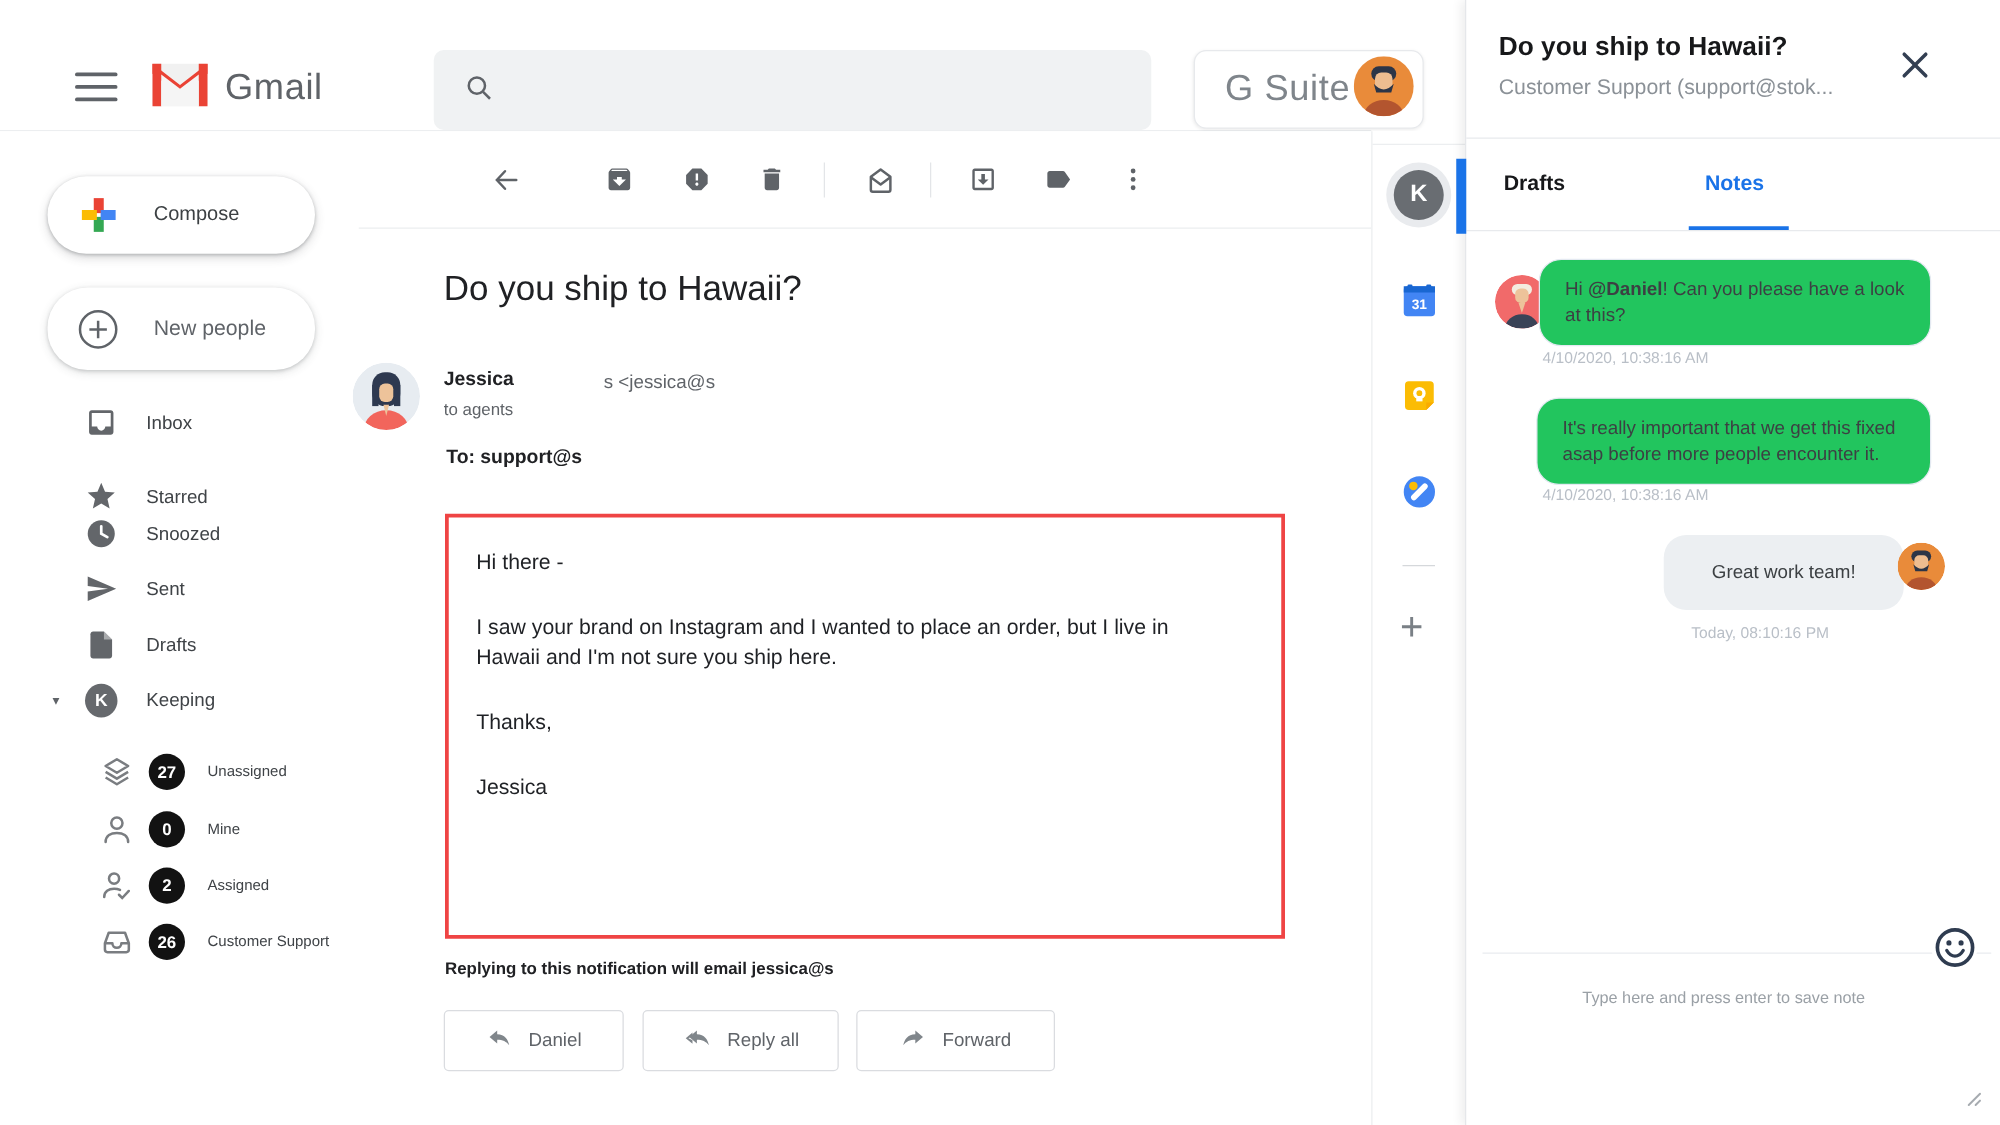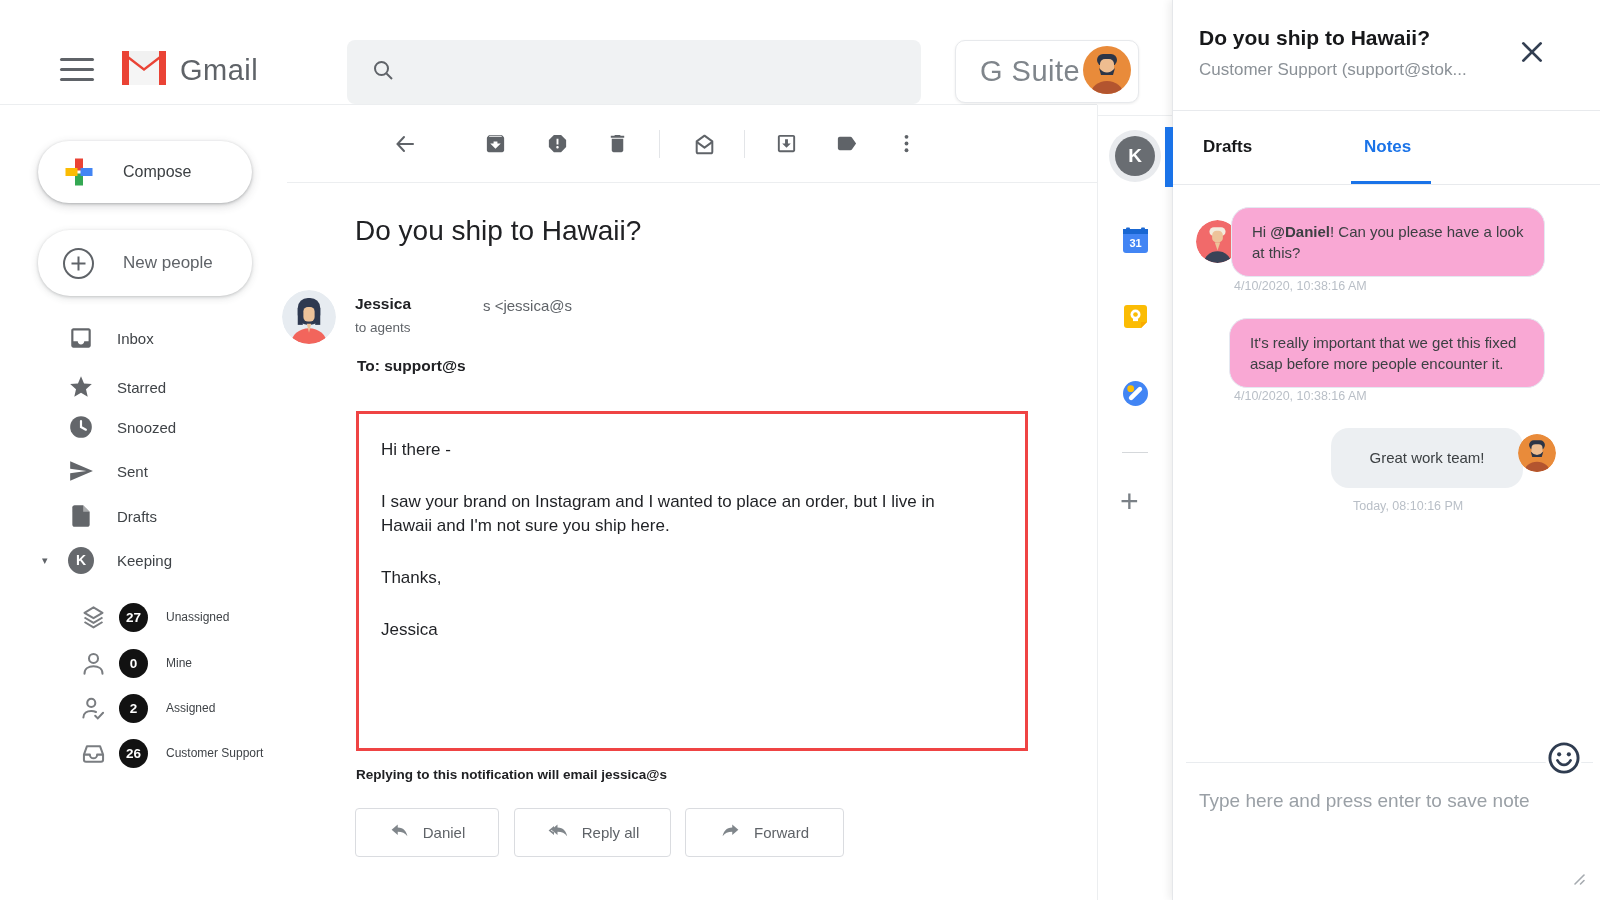--- a/index.html
+++ b/index.html
@@ -68,26 +68,26 @@
   .panel { position:absolute; left:1172px; top:0; width:428px; height:900px; background:#fff; border-left:1px solid #e5e7ea; box-shadow:-3px 0 8px rgba(0,0,0,.07); }
   .panel-title { position:absolute; left:26px; top:26px; width:330px; font-size:21px; font-weight:bold; color:#17181a; }
   .panel-sub { position:absolute; left:26px; top:60px; width:340px; font-size:17px; color:#8b9197; white-space:nowrap; overflow:hidden; }
   .panel-close { position:absolute; right:54px; top:38px; width:28px; height:28px; cursor:pointer; }
   .tabs { position:absolute; left:0; top:110px; width:428px; height:75px; border-top:1px solid #e8eaed; border-bottom:1px solid #e8eaed; }
   .tab { position:absolute; top:26px; font-size:17px; font-weight:bold; cursor:pointer; }
   .tab-general { left:30px; color:#17181a; }
   .tab-notes { left:191px; color:#1a73e8; }
   .tab-underline { position:absolute; left:178px; bottom:0; width:80px; height:3px; background:#1a73e8; }
   .note-avatar { position:absolute; width:43px; height:43px; border-radius:50%; overflow:hidden; }
-  .bubble { position:absolute; background:#f9a8d4; border:1px solid #e4e9f1; border-radius:18px; padding:13px 20px; font-size:15px; line-height:21px; color:#3c4043; }
+  .bubble { position:absolute; background:#22c55e; border:1px solid #e4e9f1; border-radius:18px; padding:13px 20px; font-size:15px; line-height:21px; color:#3c4043; }
   .bubble.gray { background:#eceff2; border:none; text-align:center; }
   .ts { position:absolute; font-size:12.5px; color:#b9bfc7; }
   .composer-line { position:absolute; left:13px; top:762px; width:407px; height:1px; background:#e9ecef; }
   .emoji-btn { position:absolute; left:372px; top:739px; width:37px; height:37px; cursor:pointer; background:#fff; border-radius:50%; display:flex; align-items:center; justify-content:center; }
-  .note-input { position:absolute; left:26px; top:790px; width:360px; border:none; outline:none; font-size:19px; color:#202124; font-family:inherit; background:transparent; }
+  .note-input { position:absolute; left:26px; top:790px; width:360px; border:none; outline:none; font-size:13px; color:#202124; font-family:inherit; background:transparent;text-align:center; }
   .note-input::placeholder { color:#9aa0a6; }
   .resize-handle { position:absolute; left:398px; top:871px; width:16px; height:16px; cursor:nwse-resize; }
 </style>
 </head>
 <body>
 
 <div class="app">
 
   <div class="header">
     <div class="hamburger">
@@ -162,21 +162,21 @@
     </div>
 
     <div class="navrow" style="top:211px">
       <span class="n-icon">
         <svg width="26" height="26" viewBox="0 0 24 24" fill="#63666a">
           <path d="M19 3H5c-1.1 0-2 .9-2 2v14c0 1.1.9 2 2 2h14c1.1 0 2-.9 2-2V5c0-1.1-.9-2-2-2zm0 12h-4c0 1.66-1.34 3-3 3s-3-1.34-3-3H5V5h14v10z"></path>
         </svg>
       </span>
       <span class="n-label">Inbox</span>
     </div>
-    <div class="navrow" style="top:260px">
+    <div class="navrow" style="top:270px">
       <span class="n-icon">
         <svg width="26" height="26" viewBox="0 0 24 24" fill="#63666a">
           <path d="M12 17.3l6.2 3.7-1.6-7 5.4-4.7-7.2-.6L12 2 9.2 8.7 2 9.3l5.4 4.7-1.6 7z"></path>
         </svg>
       </span>
       <span class="n-label">Starred</span>
     </div>
     <div class="navrow" style="top:300px">
       <span class="n-icon">
         <svg width="26" height="26" viewBox="0 0 24 24">

